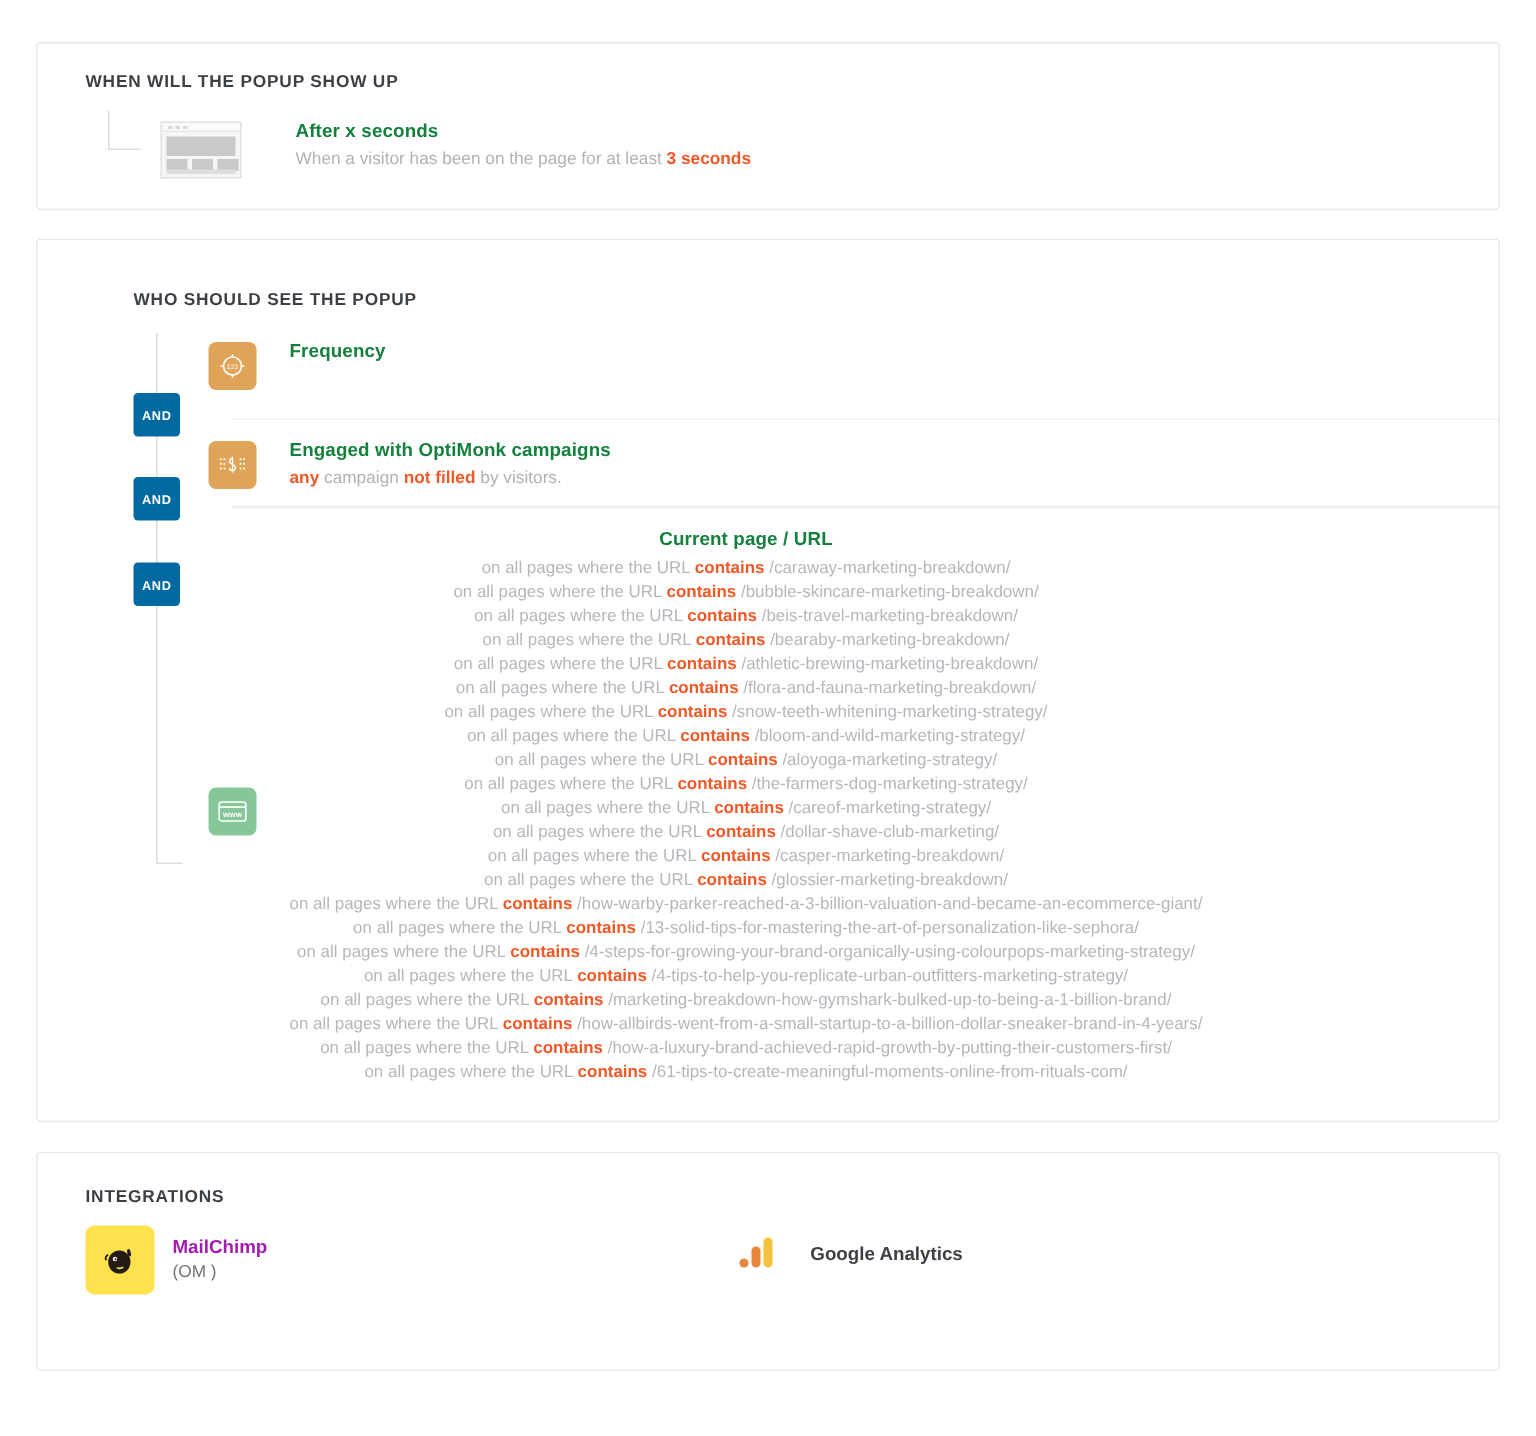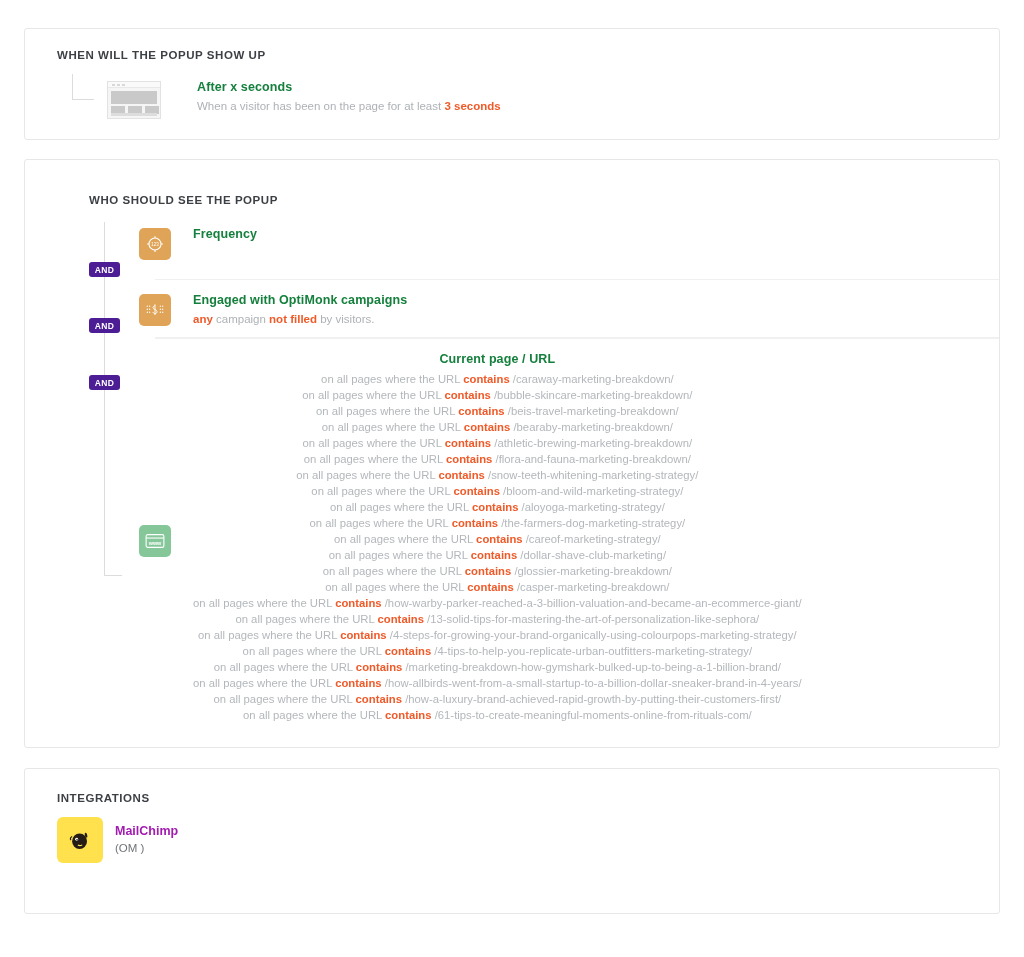--- a/index.html
+++ b/index.html
@@ -67,22 +67,22 @@
   
   .connector-line {
     position: absolute;
     left: 79px;
     width: 1px;
     background: #dcdcdc;
   }
   .and-pill {
     position: absolute;
     left: 64px;
-    width: 31px; height: 15px;
-    background: #4c1d95;
+    width: 31px; height: 29px;
+    background: #0369a1;
     border-radius: 3px;
     color: #fff;
     font-size: 8.5px;
     font-weight: bold;
     letter-spacing: .4px;
     display: flex; align-items: center; justify-content: center;
     z-index: 3;
   }
   .elbow {
     position: absolute;
@@ -231,22 +231,22 @@
               <div class="url-line"><span>on all pages where the URL </span><span class="c">contains</span><span> /beis-travel-marketing-breakdown/</span></div>
               <div class="url-line"><span>on all pages where the URL </span><span class="c">contains</span><span> /bearaby-marketing-breakdown/</span></div>
               <div class="url-line"><span>on all pages where the URL </span><span class="c">contains</span><span> /athletic-brewing-marketing-breakdown/</span></div>
               <div class="url-line"><span>on all pages where the URL </span><span class="c">contains</span><span> /flora-and-fauna-marketing-breakdown/</span></div>
               <div class="url-line"><span>on all pages where the URL </span><span class="c">contains</span><span> /snow-teeth-whitening-marketing-strategy/</span></div>
               <div class="url-line"><span>on all pages where the URL </span><span class="c">contains</span><span> /bloom-and-wild-marketing-strategy/</span></div>
               <div class="url-line"><span>on all pages where the URL </span><span class="c">contains</span><span> /aloyoga-marketing-strategy/</span></div>
               <div class="url-line"><span>on all pages where the URL </span><span class="c">contains</span><span> /the-farmers-dog-marketing-strategy/</span></div>
               <div class="url-line"><span>on all pages where the URL </span><span class="c">contains</span><span> /careof-marketing-strategy/</span></div>
               <div class="url-line"><span>on all pages where the URL </span><span class="c">contains</span><span> /dollar-shave-club-marketing/</span></div>
+              <div class="url-line"><span>on all pages where the URL </span><span class="c">contains</span><span> /casper-marketing-breakdown/</span></div>
               <div class="url-line"><span>on all pages where the URL </span><span class="c">contains</span><span> /glossier-marketing-breakdown/</span></div>
-              <div class="url-line"><span>on all pages where the URL </span><span class="c">contains</span><span> /casper-marketing-breakdown/</span></div>
               <div class="url-line"><span>on all pages where the URL </span><span class="c">contains</span><span> /how-warby-parker-reached-a-3-billion-valuation-and-became-an-ecommerce-giant/</span></div>
               <div class="url-line"><span>on all pages where the URL </span><span class="c">contains</span><span> /13-solid-tips-for-mastering-the-art-of-personalization-like-sephora/</span></div>
               <div class="url-line"><span>on all pages where the URL </span><span class="c">contains</span><span> /4-steps-for-growing-your-brand-organically-using-colourpops-marketing-strategy/</span></div>
               <div class="url-line"><span>on all pages where the URL </span><span class="c">contains</span><span> /4-tips-to-help-you-replicate-urban-outfitters-marketing-strategy/</span></div>
               <div class="url-line"><span>on all pages where the URL </span><span class="c">contains</span><span> /marketing-breakdown-how-gymshark-bulked-up-to-being-a-1-billion-brand/</span></div>
               <div class="url-line"><span>on all pages where the URL </span><span class="c">contains</span><span> /how-allbirds-went-from-a-small-startup-to-a-billion-dollar-sneaker-brand-in-4-years/</span></div>
               <div class="url-line"><span>on all pages where the URL </span><span class="c">contains</span><span> /how-a-luxury-brand-achieved-rapid-growth-by-putting-their-customers-first/</span></div>
               <div class="url-line"><span>on all pages where the URL </span><span class="c">contains</span><span> /61-tips-to-create-meaningful-moments-online-from-rituals-com/</span></div>
             </div>
         </div>
@@ -270,17 +270,25 @@
             <path d="M7 12c-1.2.6-2 1.6-2 2.6 0 .6.3 1.1.8 1.4" stroke="#241c15" stroke-width="1.4" fill="none"></path>
             <path d="M18.5 21.5c-1.5 1-3.5 1.1-5 .3" stroke="#ffe14d" stroke-width="1.2" fill="none"></path>
           </svg>
         </div>
         <div class="int-text">
           <div class="int-name">MailChimp</div>
           <div class="int-sub">(OM )</div>
         </div>
       </div>
 
+      <div class="ga-wrap">
+        <svg width="26" height="26" viewBox="0 0 26 26">
+          <rect x="17" y="2" width="6" height="20" rx="3" fill="#f5c33b"></rect>
+          <rect x="9" y="8" width="6" height="14" rx="3" fill="#e8863c"></rect>
+          <circle cx="4" cy="19" r="3" fill="#e8863c"></circle>
+        </svg>
+        <div class="ga-name">Google Analytics</div>
+      </div>
 
     </div>
   </div>
 
 </div>
 
 </body></html>

